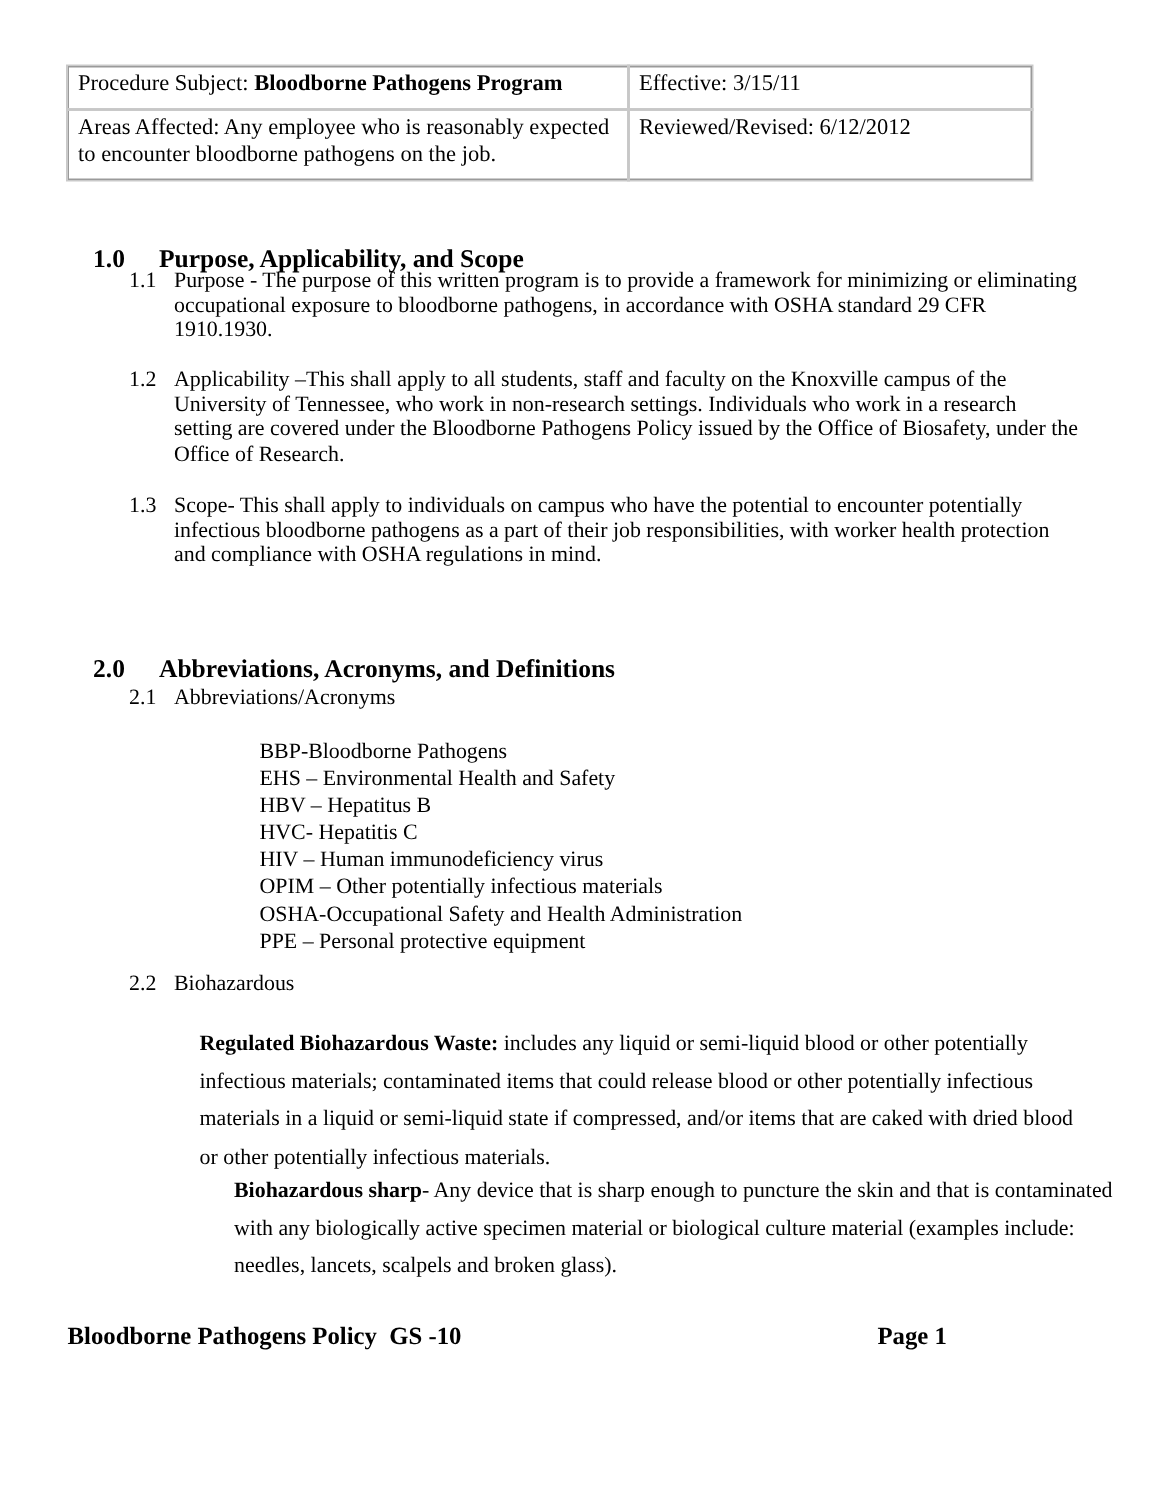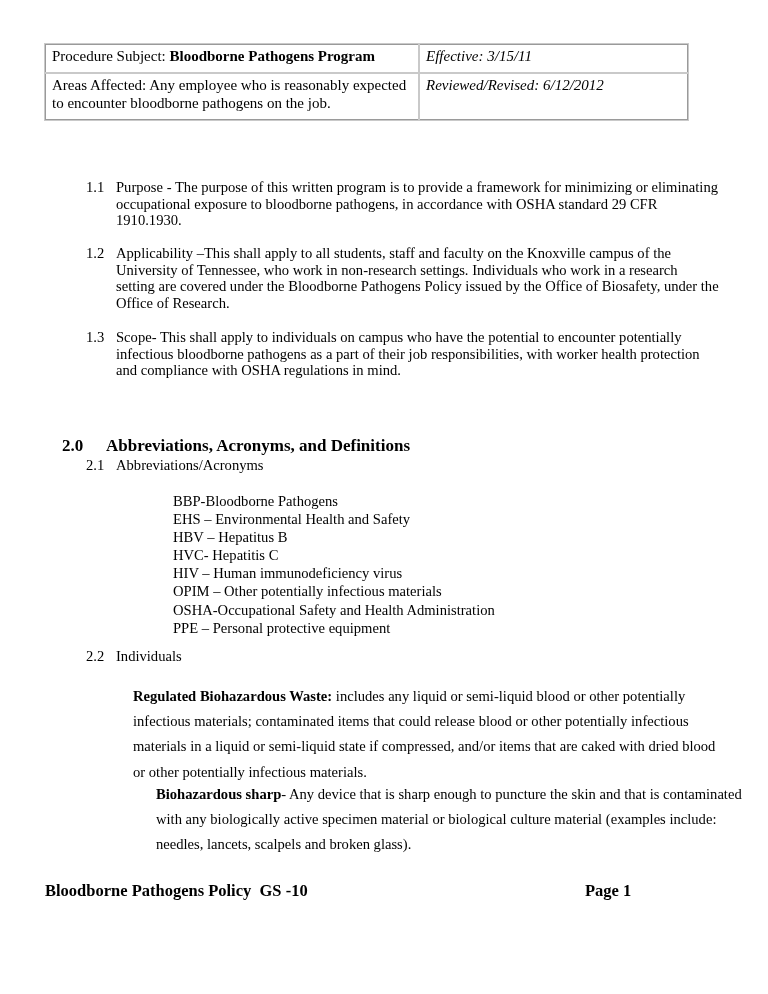--- a/index.html
+++ b/index.html
@@ -36,21 +36,21 @@
   .header-table td {
     border: 1px solid #9a9a9a;
     outline: 1px solid #c9c9c9;
     padding: 3px 6px 4px 6px;
     font-size: 15px;
     line-height: 17.5px;
     vertical-align: top;
     background: #ffffff;
   }
   .col-left  { width: 360px; }
-  .col-right { width: 255px; font-style: italic; }
+  .col-right { width: 255px; }
   .row-1 td  { height: 20px; }
   .row-2 td  { height: 38px; }
   .bold { font-weight: bold; }
 
   
   .section-heading {
     position: absolute;
     left: 45px;
     font-weight: bold;
     font-size: 17px;
@@ -134,20 +134,23 @@
         <td class="col-left"><span>Procedure Subject: </span><span class="bold">Bloodborne Pathogens Program</span></td>
         <td class="col-right">Effective: 3/15/11</td>
       </tr>
       <tr class="row-2">
         <td class="col-left">Areas Affected: Any employee who is reasonably expected to encounter bloodborne pathogens on the job.</td>
         <td class="col-right">Reviewed/Revised: 6/12/2012</td>
       </tr>
     </tbody>
   </table>
 
+  <div class="section-heading" style="top:143px;">
+    <span class="num">1.0</span><span>Purpose, Applicability, and Scope</span>
+  </div>
 
   <div class="clause" style="top:179px;">
     <span class="num">1.1</span>
     <div class="body">Purpose - The purpose of this written program is to provide a framework for minimizing or eliminating occupational exposure to bloodborne pathogens, in accordance with OSHA standard 29 CFR 1910.1930.</div>
   </div>
 
   <div class="clause" style="top:245px;">
     <span class="num">1.2</span>
     <div class="body">Applicability –This shall apply to all students, staff and faculty on the Knoxville campus of the University of Tennessee, who work in non-research settings. Individuals who work in a research setting are covered under the Bloodborne Pathogens Policy issued by the Office of Biosafety, under the Office of Research.</div>
   </div>
@@ -172,21 +175,21 @@
     <div>HBV – Hepatitus B</div>
     <div>HVC- Hepatitis C</div>
     <div>HIV – Human immunodeficiency virus</div>
     <div>OPIM – Other potentially infectious materials</div>
     <div>OSHA-Occupational Safety and Health Administration</div>
     <div>PPE – Personal protective equipment</div>
   </div>
 
   <div class="clause" style="top:648px;">
     <span class="num">2.2</span>
-    <div class="body">Individuals</div>
+    <div class="body">Biohazardous</div>
   </div>
 
   <div class="definition" style="top:684px;"><span class="bold">Regulated Biohazardous Waste:</span><span> includes any liquid or semi-liquid blood or other potentially infectious materials; contaminated items that could release blood or other potentially infectious materials in a liquid or semi-liquid state if compressed, and/or items that are caked with dried blood or other potentially infectious materials.</span></div>
 
   <div class="definition" style="top:782px;margin-left:23px;"><span class="bold">Biohazardous sharp</span><span>- Any device that is sharp enough to puncture the skin and that is contaminated with any biologically active specimen material or biological culture material (examples include: needles, lancets, scalpels and broken glass).</span></div>
 
   <div class="footer">
     <span class="f-left">Bloodborne Pathogens Policy  GS -10</span>
     <span class="f-right">Page 1</span>
   </div>

